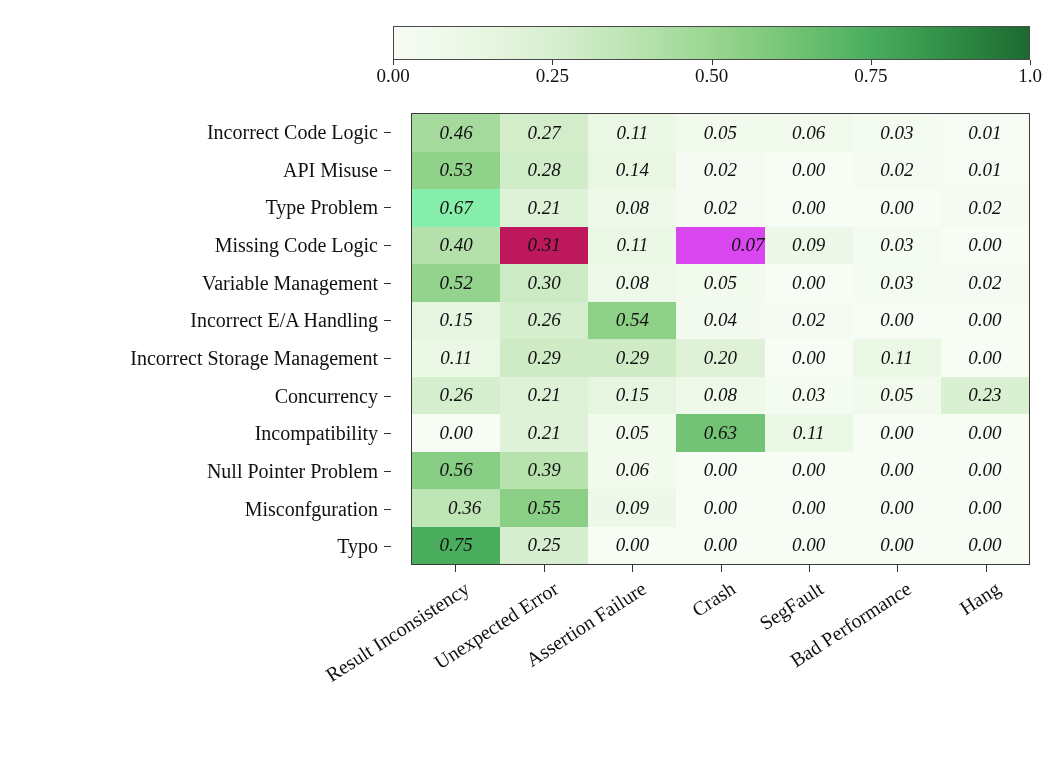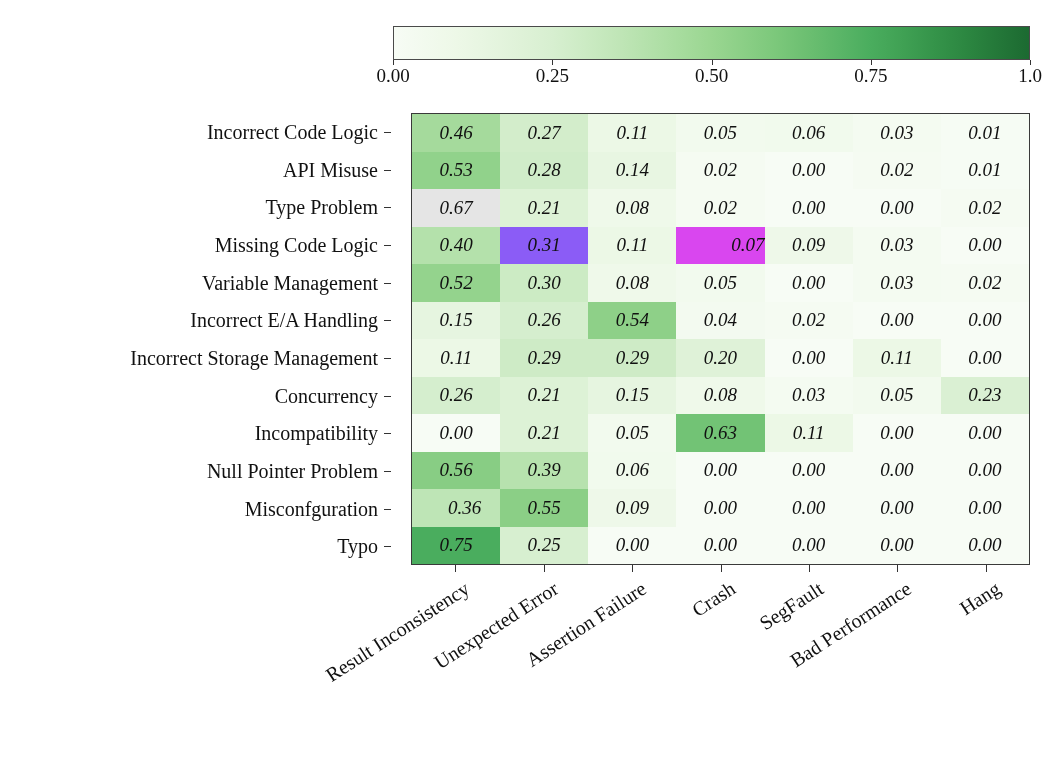--- a/index.html
+++ b/index.html
@@ -198,31 +198,31 @@
           <tr>
             <td style="background: rgb(145, 210, 139);">0.53</td>
             <td style="background: rgb(208, 236, 201);">0.28</td>
             <td style="background: rgb(232, 246, 226);">0.14</td>
             <td style="background: rgb(245, 251, 242);">0.02</td>
             <td style="background: rgb(247, 252, 245);">0.00</td>
             <td style="background: rgb(245, 251, 242);">0.02</td>
             <td style="background: rgb(246, 252, 244);">0.01</td>
           </tr>
           <tr>
-            <td style="background: #e5e5e5;">0.67</td>
+            <td style="background: #86efac;">0.67</td>
             <td style="background: rgb(221, 242, 214);">0.21</td>
             <td style="background: rgb(239, 249, 234);">0.08</td>
             <td style="background: rgb(245, 251, 242);">0.02</td>
             <td style="background: rgb(247, 252, 245);">0.00</td>
             <td style="background: rgb(247, 252, 245);">0.00</td>
             <td style="background: rgb(245, 251, 242);">0.02</td>
           </tr>
           <tr>
             <td style="background: rgb(180, 225, 171);">0.40</td>
-            <td style="background: #8b5cf6;">0.31</td>
+            <td style="background: #be185d;">0.31</td>
             <td style="background: rgb(236, 248, 230);">0.11</td>
             <td style="background: #d946ef; text-align: right;">0.07</td>
             <td style="background: rgb(238, 248, 233);">0.09</td>
             <td style="background: rgb(244, 251, 241);">0.03</td>
             <td style="background: rgb(247, 252, 245);">0.00</td>
           </tr>
           <tr>
             <td style="background: rgb(148, 211, 141);">0.52</td>
             <td style="background: rgb(204, 235, 196);">0.30</td>
             <td style="background: rgb(239, 249, 234);">0.08</td>

